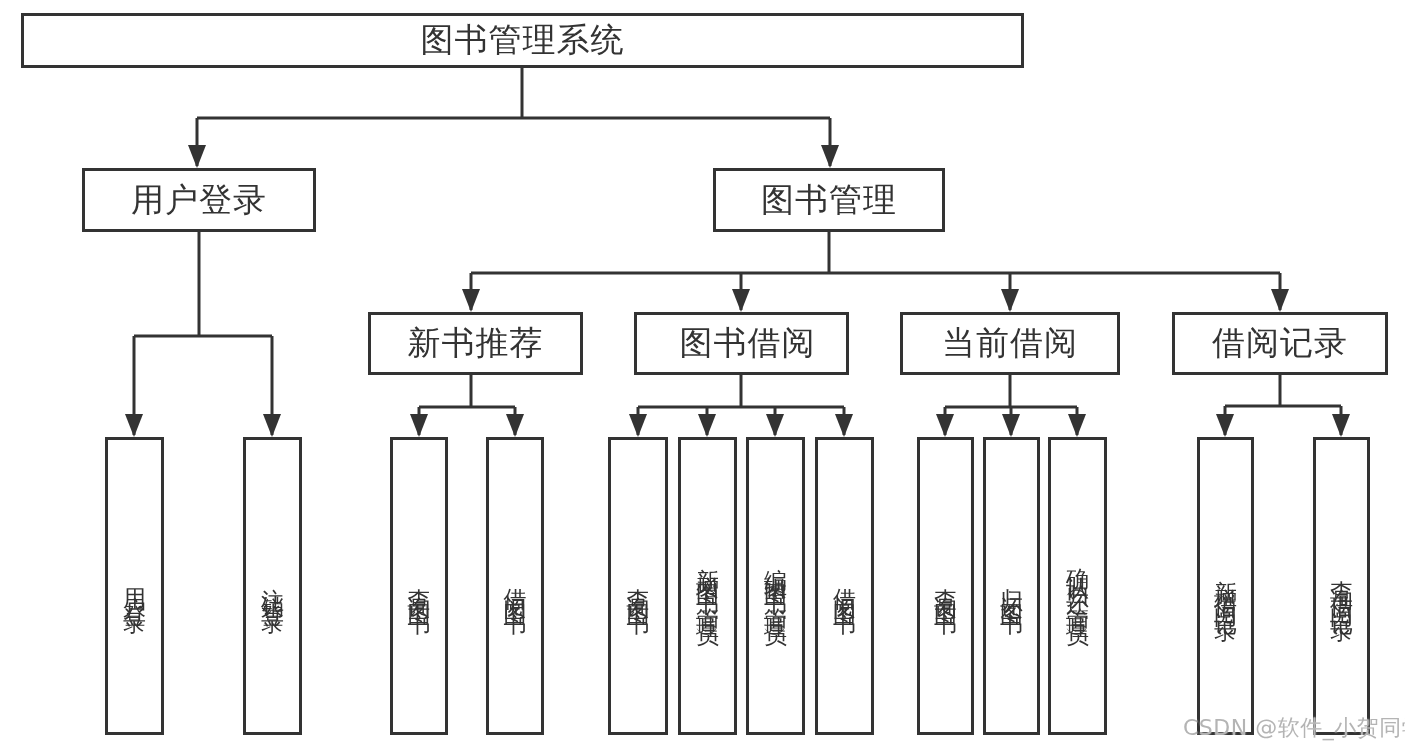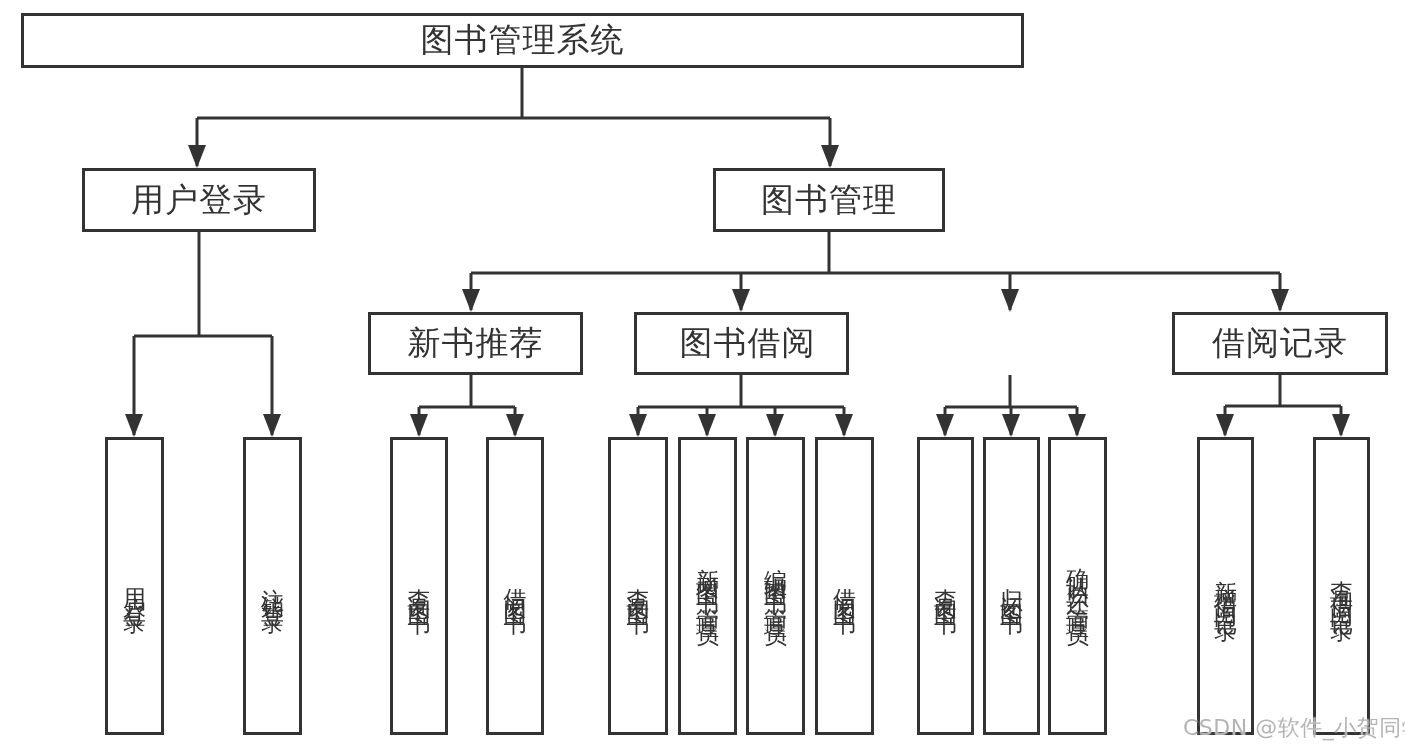--- a/index.html
+++ b/index.html
@@ -134,20 +134,23 @@
   <div class="box h" style="left:713px; top:168px; width:232px; height:64px;">
     <span>图书管理</span>
   </div>
 
   <div class="box h" style="left:368px; top:312px; width:215px; height:63px;">
     <span>新书推荐</span>
   </div>
   <div class="box h" style="left:634px; top:312px; width:215px; height:63px;padding-left:12px;">
     <span>图书借阅</span>
   </div>
+  <div class="box h" style="left:900px; top:312px; width:220px; height:63px;">
+    <span>当前借阅</span>
+  </div>
   <div class="box h" style="left:1172px; top:312px; width:216px; height:63px;">
     <span>借阅记录</span>
   </div>
 
   <div class="box v" style="left:105px; top:437px; width:59px; height:298px;">
     <span>用户登录</span>
   </div>
   <div class="box v" style="left:243px; top:437px; width:59px; height:298px;">
     <span>注销登录</span>
   </div>

